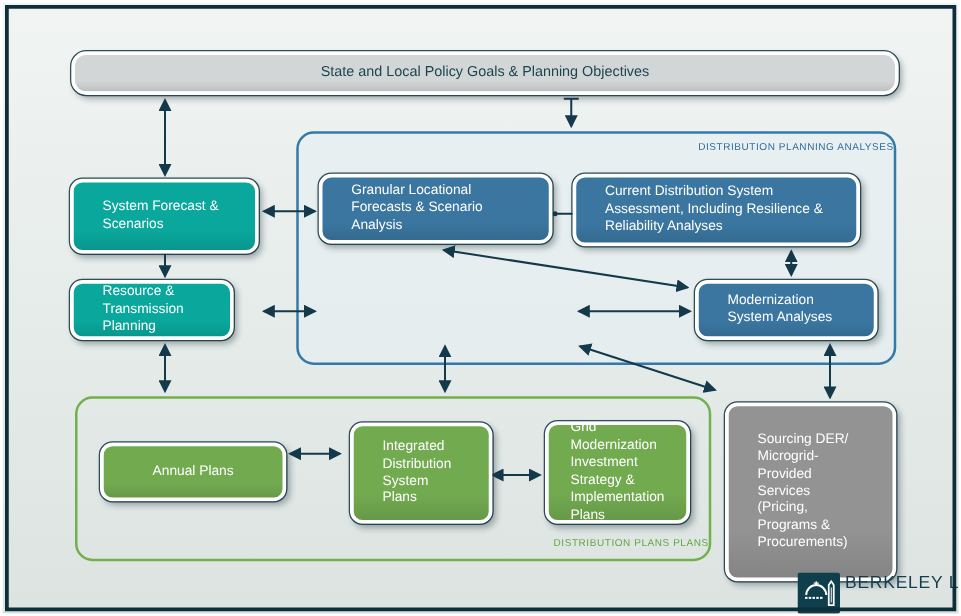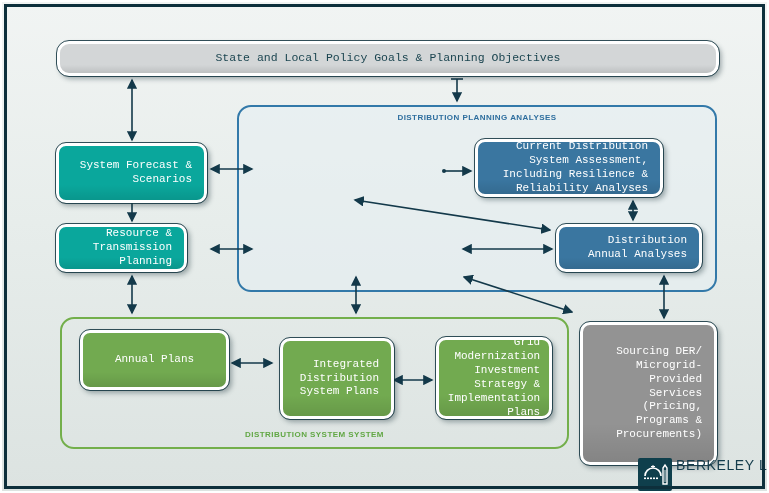--- a/index.html
+++ b/index.html
@@ -19,36 +19,35 @@
   .container{position:absolute;border-radius:14px;box-sizing:border-box;z-index:1;}
   .container.blue{
     border:2.5px solid var(--blue-container-border,#3379a9);
     background:rgba(230,239,243,0.55);
   }
   .container.green{
     border:2.5px solid var(--green-container-border,#73af4b);
     background:transparent;
   }
   .container-title{
-    position:absolute;left:0;right:0;text-align:center;
-    font-size:8px;font-weight:bold;letter-spacing:.45px;
+    position:absolute;left:0;right:0;text-align:right;
+    font-size:8px;font-weight:normal;letter-spacing:.45px;
   }
   .container.blue .container-title{top:6px;color:var(--blue-title,#2e6e9e);}
   .container.green .container-title{bottom:8px;color:var(--green-title,#61a744);}
   
   .node{
     position:absolute;box-sizing:border-box;z-index:3;
     display:flex;align-items:center;justify-content:center;
-    text-align:right;padding:2px 12px;
+    text-align:left;padding:2px 23px;
     border:3px solid #ffffff;border-radius:10px;
     outline:1px solid rgba(16,50,62,.85);
     box-shadow:2.5px 3px 5px rgba(35,58,66,.40);
     color:#ffffff;font-size:11px;line-height:1.27;
     background-image:linear-gradient(rgba(255,255,255,0) 72%,rgba(0,0,0,.10));
-    font-family:Liberation Mono, monospace;
   }
   .node.header-node{
     background-color:var(--header-gray,#d3d6d7);
     color:#1b4550;font-size:11.5px;border-radius:12px;
   }
   .node.teal {background-color:var(--teal,#0aa79c);}
   .node.blue {background-color:var(--blue,#3a76a0);}
   .node.green{background-color:var(--green,#72aa50);}
   .node.gray {background-color:var(--gray-node,#939393);}
   
@@ -70,21 +69,21 @@
 </head>
 <body>
 
 <div class="stage">
 
   <div class="container blue" style="left:235px;top:103px;width:480px;height:187px;">
     <div class="container-title">DISTRIBUTION PLANNING ANALYSES</div>
   </div>
 
   <div class="container green" style="left:58px;top:315px;width:509px;height:132px;">
-    <div class="container-title">DISTRIBUTION SYSTEM SYSTEM</div>
+    <div class="container-title">DISTRIBUTION PLANS PLANS</div>
   </div>
 
   <svg class="wires" width="769" height="493" viewBox="0 0 769 493">
     <defs>
       <marker id="ah" viewBox="0 0 10 10" refX="8.5" refY="5" markerWidth="6.5" markerHeight="6.5" orient="auto-start-reverse">
         <path class="ah-fill" d="M0,0 L10,5 L0,10 z"></path>
       </marker>
     </defs>
     <line x1="130" y1="78" x2="130" y2="138" marker-start="url(#ah)" marker-end="url(#ah)"></line>
     <line x1="449" y1="77" x2="461" y2="77"></line>
@@ -104,27 +103,28 @@
     <line x1="230" y1="361" x2="270" y2="361" marker-start="url(#ah)" marker-end="url(#ah)"></line>
     <line x1="392" y1="378" x2="430" y2="378" marker-start="url(#ah)" marker-end="url(#ah)"></line>
   </svg>
 
   <div class="node header-node" style="left:55px;top:39px;width:662px;height:35px;">State and Local Policy Goals &amp; Planning Objectives</div>
 
   <div class="node teal" style="left:54px;top:141px;width:151px;height:60px;">System Forecast &amp; Scenarios</div>
 
   <div class="node teal" style="left:54px;top:222px;width:131px;height:48px;">Resource &amp; Transmission Planning</div>
 
+  <div class="node blue" style="left:253px;top:137px;width:187px;height:56px;">Granular Locational Forecasts &amp; Scenario Analysis</div>
 
-  <div class="node blue" style="left:473px;top:137px;width:188px;height:58px;">Current Distribution System Assessment, Including Resilience &amp; Reliability Analyses</div>
+  <div class="node blue" style="left:456px;top:137px;width:230px;height:58px;">Current Distribution System Assessment, Including Resilience &amp; Reliability Analyses</div>
 
 
-  <div class="node blue" style="left:554px;top:222px;width:146px;height:48px;">Distribution Annual Analyses</div>
+  <div class="node blue" style="left:554px;top:222px;width:146px;height:48px;">Modernization System Analyses</div>
 
-  <div class="node green" style="left:78px;top:328px;width:149px;height:60px;">Annual Plans</div>
+  <div class="node green" style="left:78px;top:352px;width:149px;height:47px;">Annual Plans</div>
 
   <div class="node green" style="left:266px;top:336px;width:114px;height:81px;margin-left:12px;">Integrated Distribution System Plans</div>
 
   <div class="node green" style="left:434px;top:335px;width:116px;height:82px;">Grid Modernization Investment Strategy &amp; Implementation Plans</div>
 
   <div class="node gray" style="left:578px;top:320px;width:137px;height:143px;">Sourcing DER/ Microgrid-Provided Services (Pricing, Programs &amp; Procurements)</div>
 
   <div class="logo">
     <svg class="logo-badge" viewBox="0 0 34 33">
       <rect x="0" y="0" width="34" height="33" rx="2" fill="#0f3f4c"></rect>

